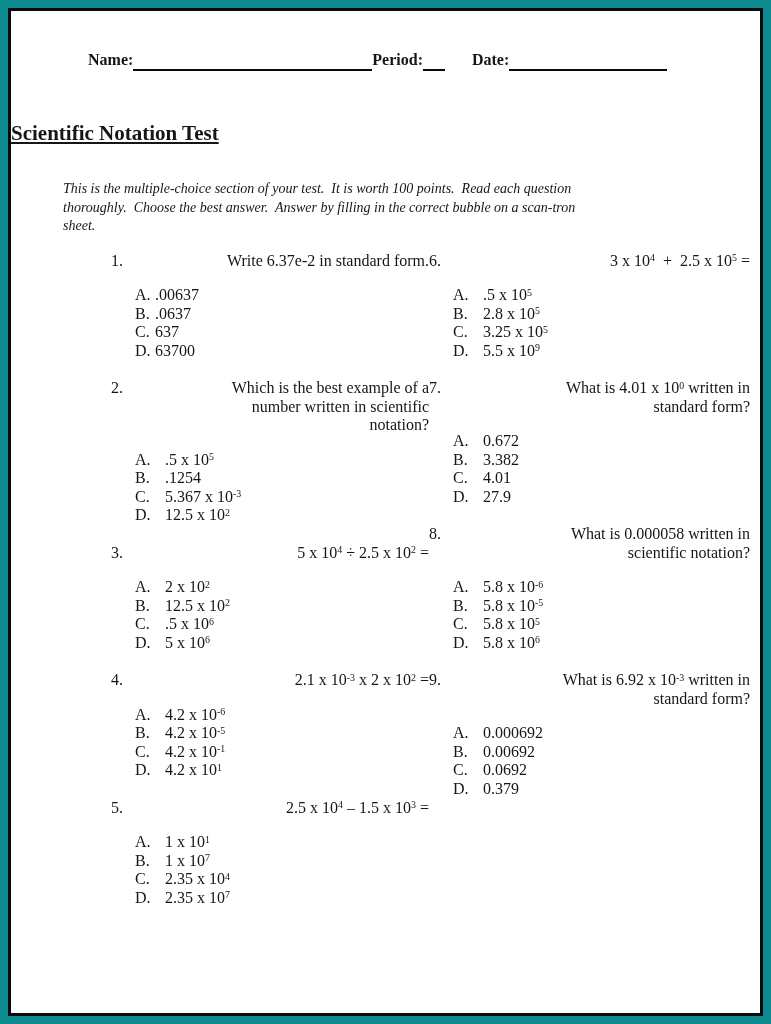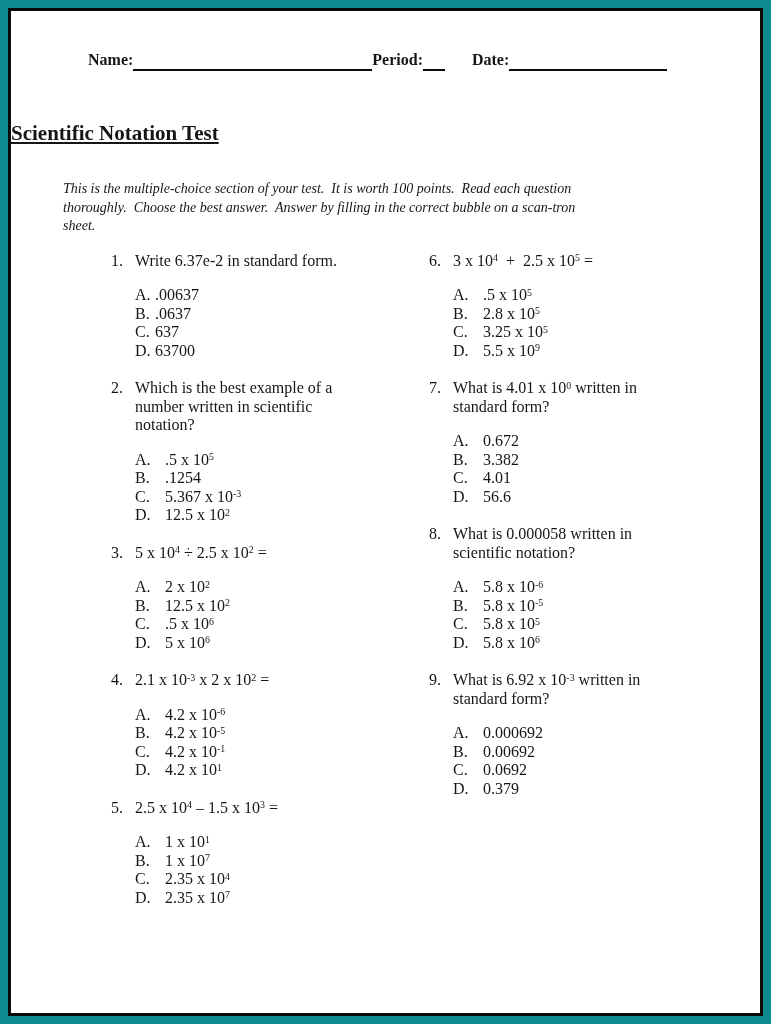--- a/index.html
+++ b/index.html
@@ -62,21 +62,21 @@
     display: grid;
     grid-template-columns: 318px 1fr;
     margin: 16px 10px 0 100px;
     font-size: 16px;
     line-height: 18.5px;
   }
   .qcol { display: block; }
   .qblock { margin-bottom: 19px; }
   .qrow { display: flex; }
   .qnum { flex: none; width: 24px; }
-  .qtext { flex: 1; white-space: pre-wrap; }
+  .qtext { flex: 1; white-space: pre-wrap; text-align: right; }
   .opts { margin: 16px 0 0 24px; }
   .opt { display: flex; }
   .opt-letter { flex: none; width: 30px; }
   .opts.tight .opt-letter { width: 20px; }
   sup {
     font-size: 0.62em;
     vertical-align: baseline;
     position: relative;
     top: -0.42em;
     line-height: 0;
@@ -277,21 +277,21 @@
               <div class="opt">
                     <span class="opt-letter">B.</span>
                     <span class="opt-text">3.382</span>
                   </div>
               <div class="opt">
                     <span class="opt-letter">C.</span>
                     <span class="opt-text">4.01</span>
                   </div>
               <div class="opt">
                     <span class="opt-letter">D.</span>
-                    <span class="opt-text">56.6</span>
+                    <span class="opt-text">27.9</span>
                   </div>
             </div>
             </div>
           <div class="qblock">
               <div class="qrow">
                 <span class="qnum">8.</span>
                 <span class="qtext">What is 0.000058 written in
 scientific notation?</span>
               </div>
               <div class="opts">

